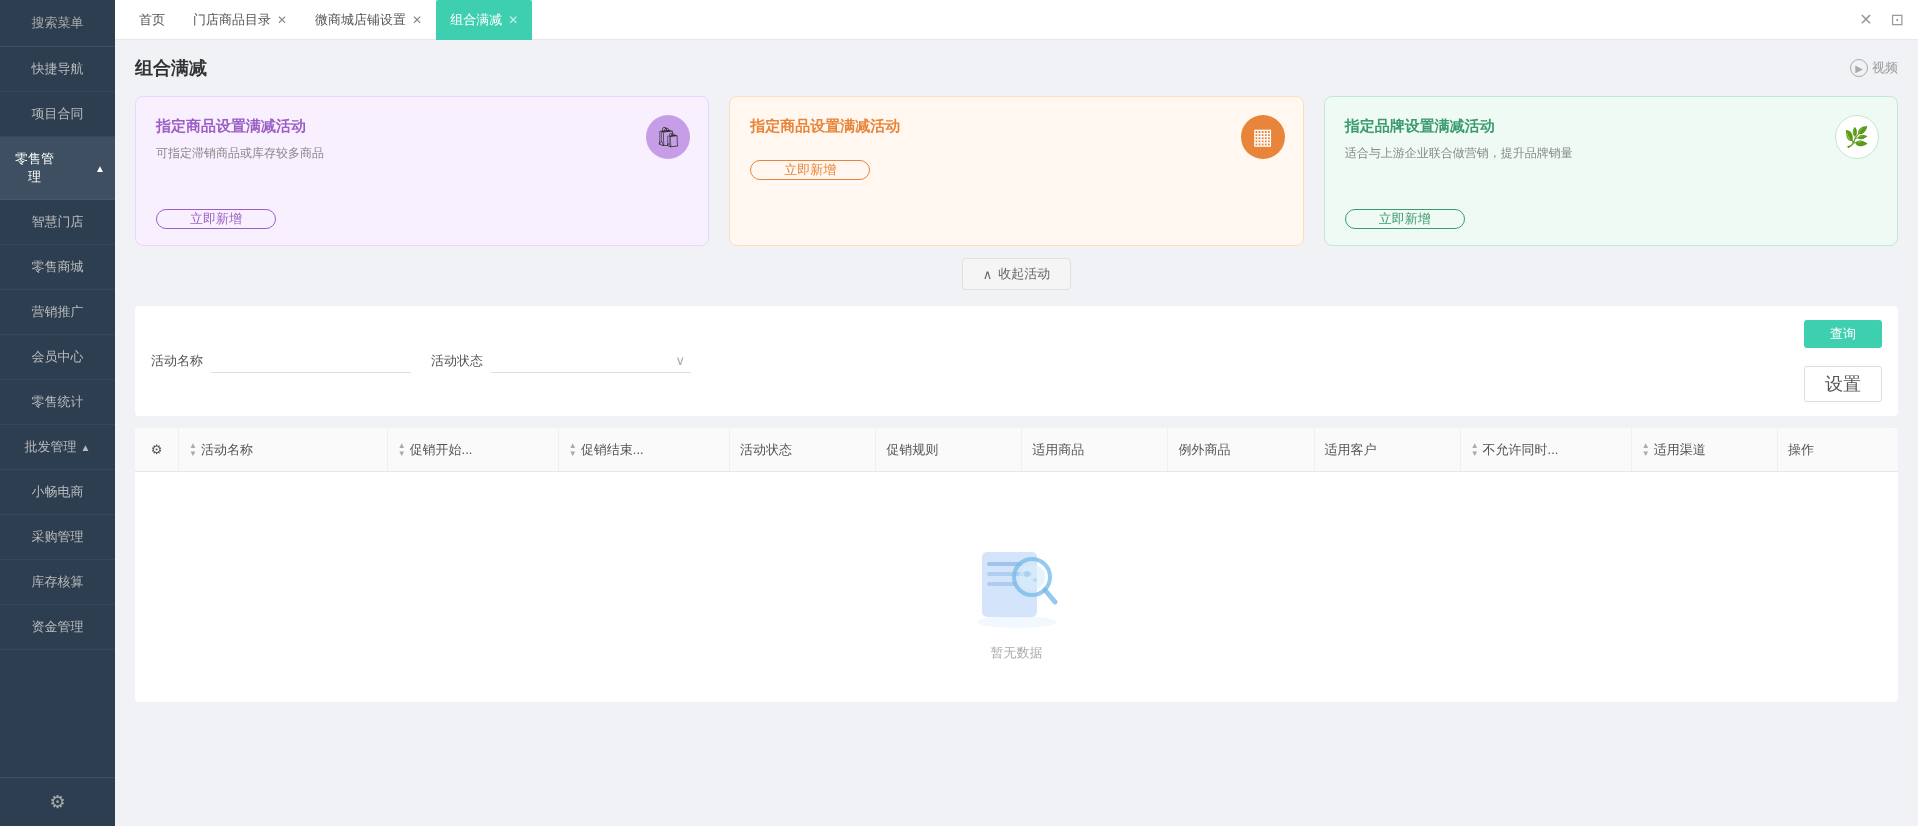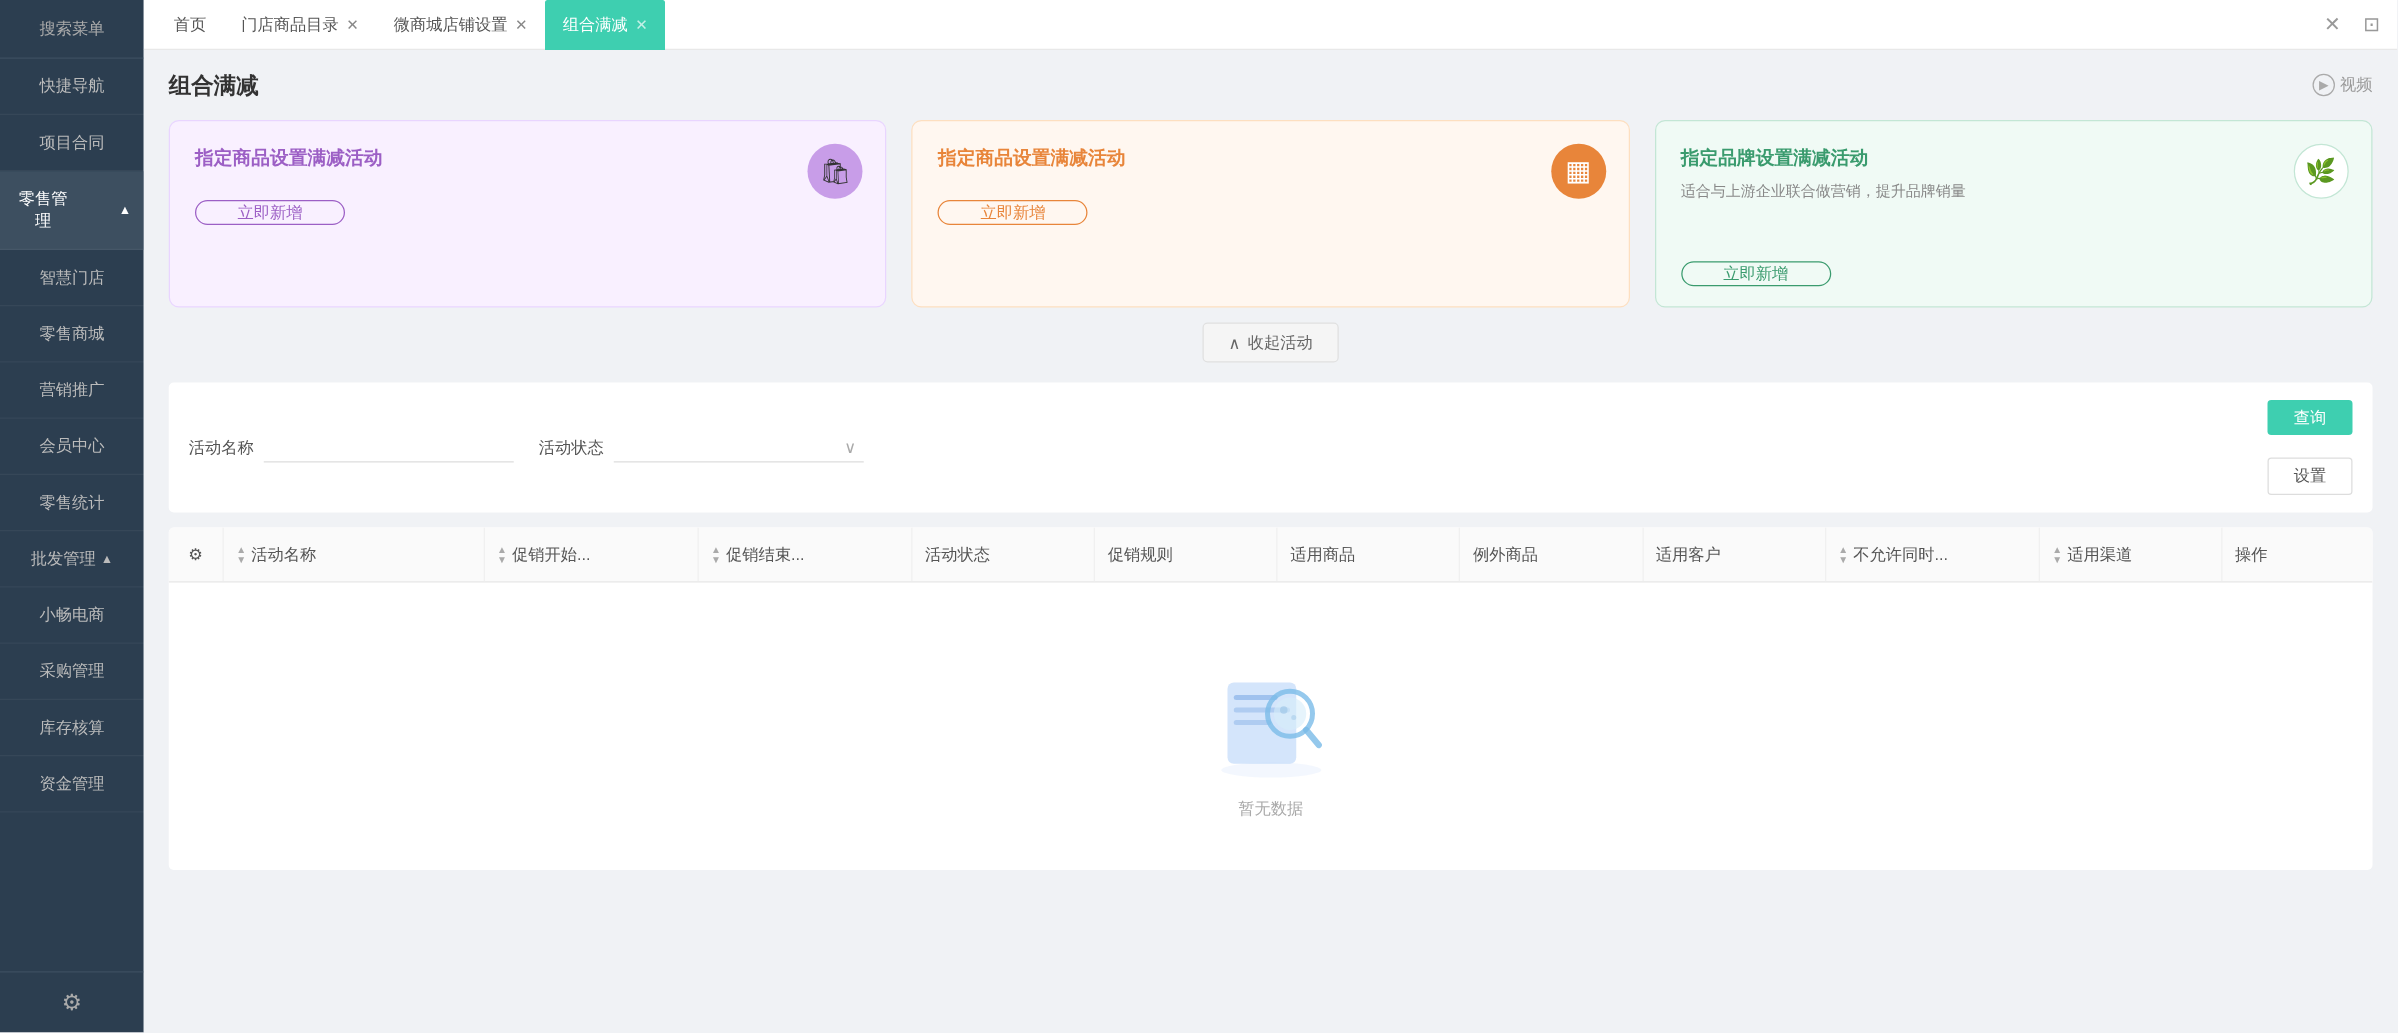--- a/index.html
+++ b/index.html
@@ -268,21 +268,21 @@
       padding: 5px 20px;
       font-size: 13px;
       cursor: pointer;
     }
     .btn-setting {
       background: #fff;
       color: #555;
       border: 1px solid #ddd;
       border-radius: 3px;
       padding: 5px 20px;
-      font-size: 13px;
+      font-size: 18px;
       cursor: pointer;
     }
 
     
     .table-wrap {
       background: #fff;
       border-radius: 4px;
       overflow: hidden;
     }
     .table-header {
@@ -419,20 +419,21 @@
         <span style="border:1px solid #aaa;border-radius:50%;width:18px;height:18px;display:inline-flex;align-items:center;justify-content:center;font-size:10px;color:#aaa;">▶</span>
         <span>视频</span>
       </div>
     </div>
 
     <div class="cards-row">
 
       <div class="card card-purple">
         <div class="card-icon">🛍</div>
         <div class="card-title">指定商品设置满减活动</div>
+        <div class="card-desc">可指定滞销商品或库存较多商品</div>
         <button class="card-btn">立即新增</button>
       </div>
 
       <div class="card card-orange">
         <div class="card-icon" style="background:#e8853a;color:#fff;font-size:22px;">▦</div>
         <div class="card-title">指定商品设置满减活动</div>
         <button class="card-btn">立即新增</button>
       </div>
 
       <div class="card card-green">

